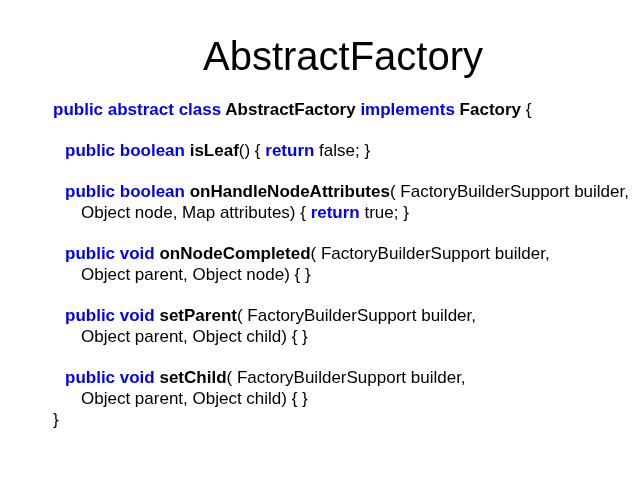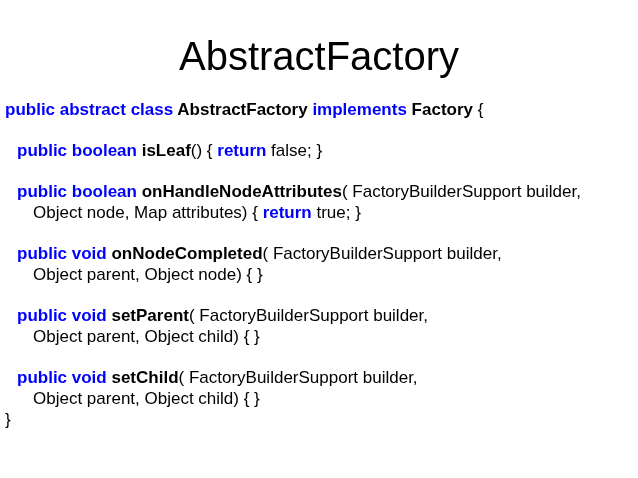--- a/index.html
+++ b/index.html
@@ -13,20 +13,21 @@
     height: 478px;
     background: var(--bg);
     font-family: "Liberation Sans", sans-serif;
     color: var(--txt);
     overflow: hidden;
   }
   .slide {
     width: 638px;
     height: 478px;
     position: relative;
+    padding-left: 48px;
   }
   .title {
     margin: 0;
     padding-top: 34px;
     text-align: center;
     font-size: 40px;
     font-weight: 400;
     letter-spacing: 0px;
     color: var(--txt);
   }

